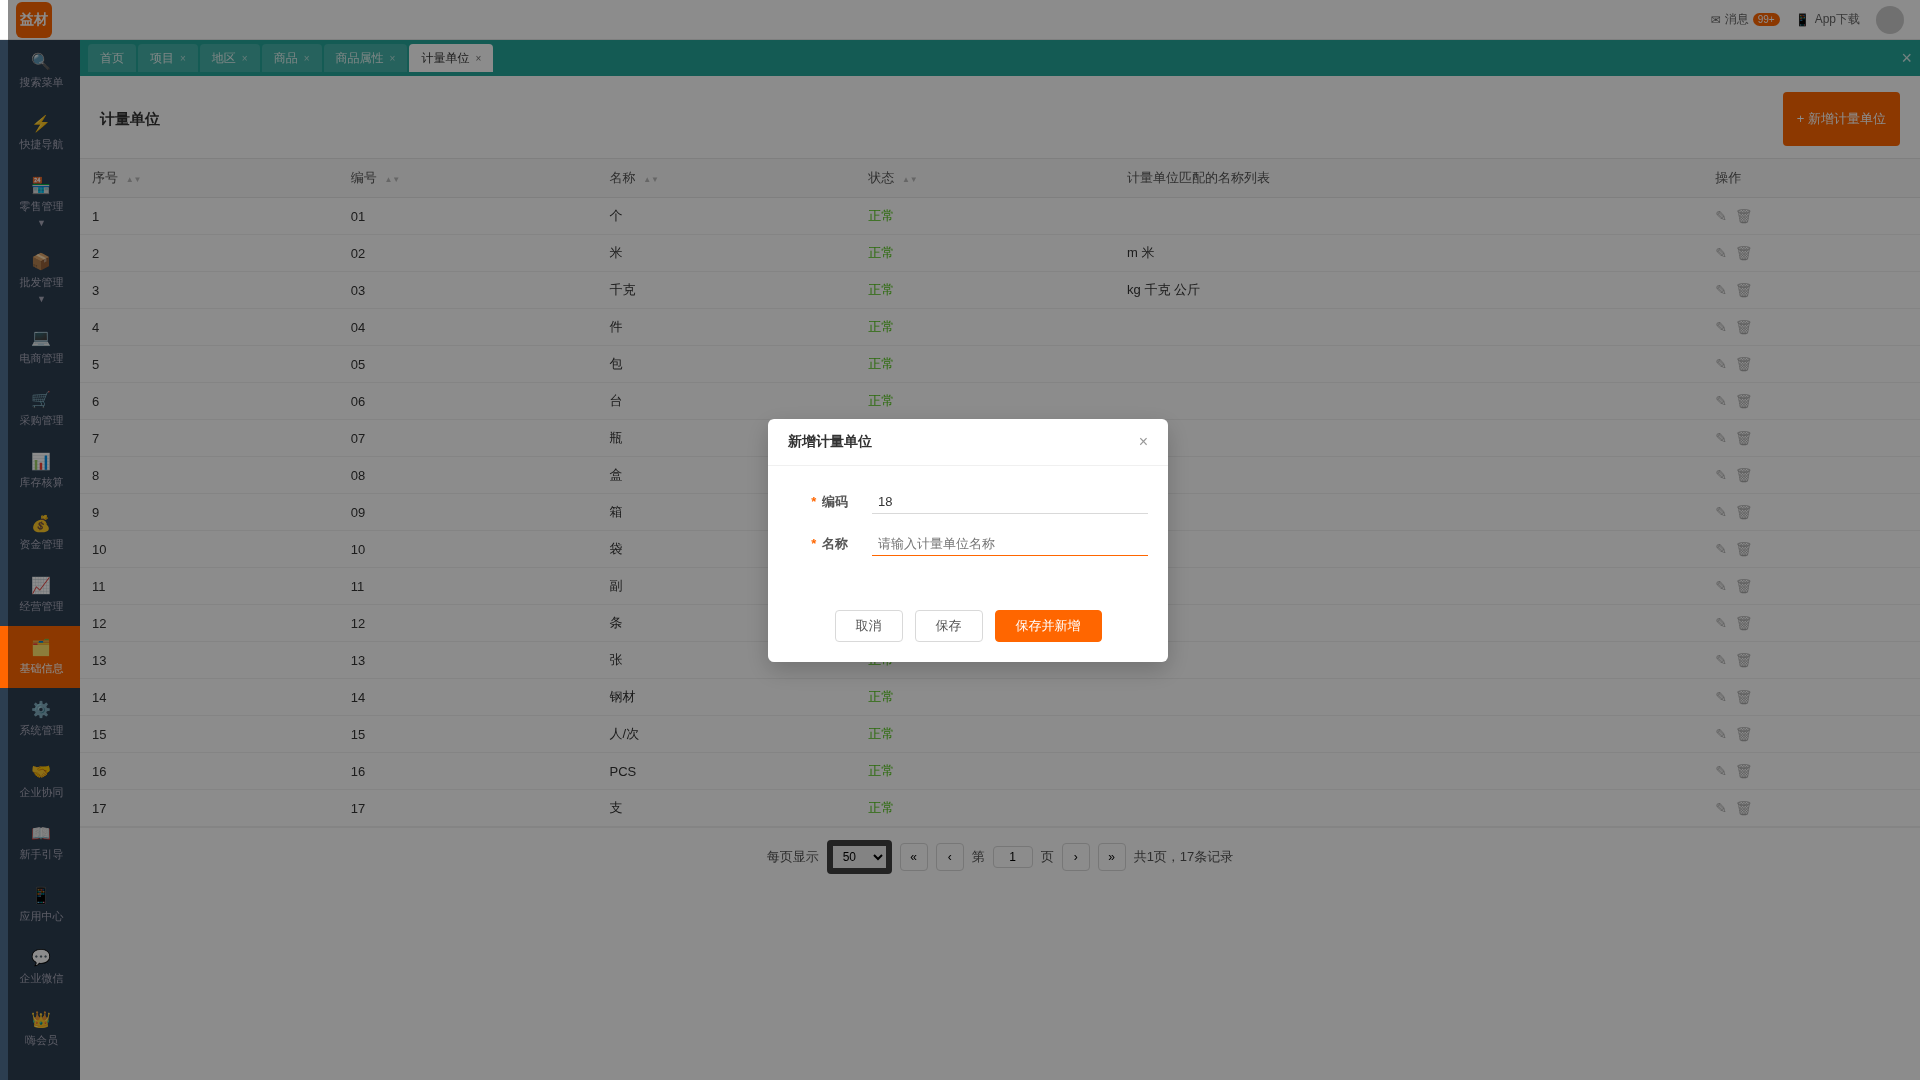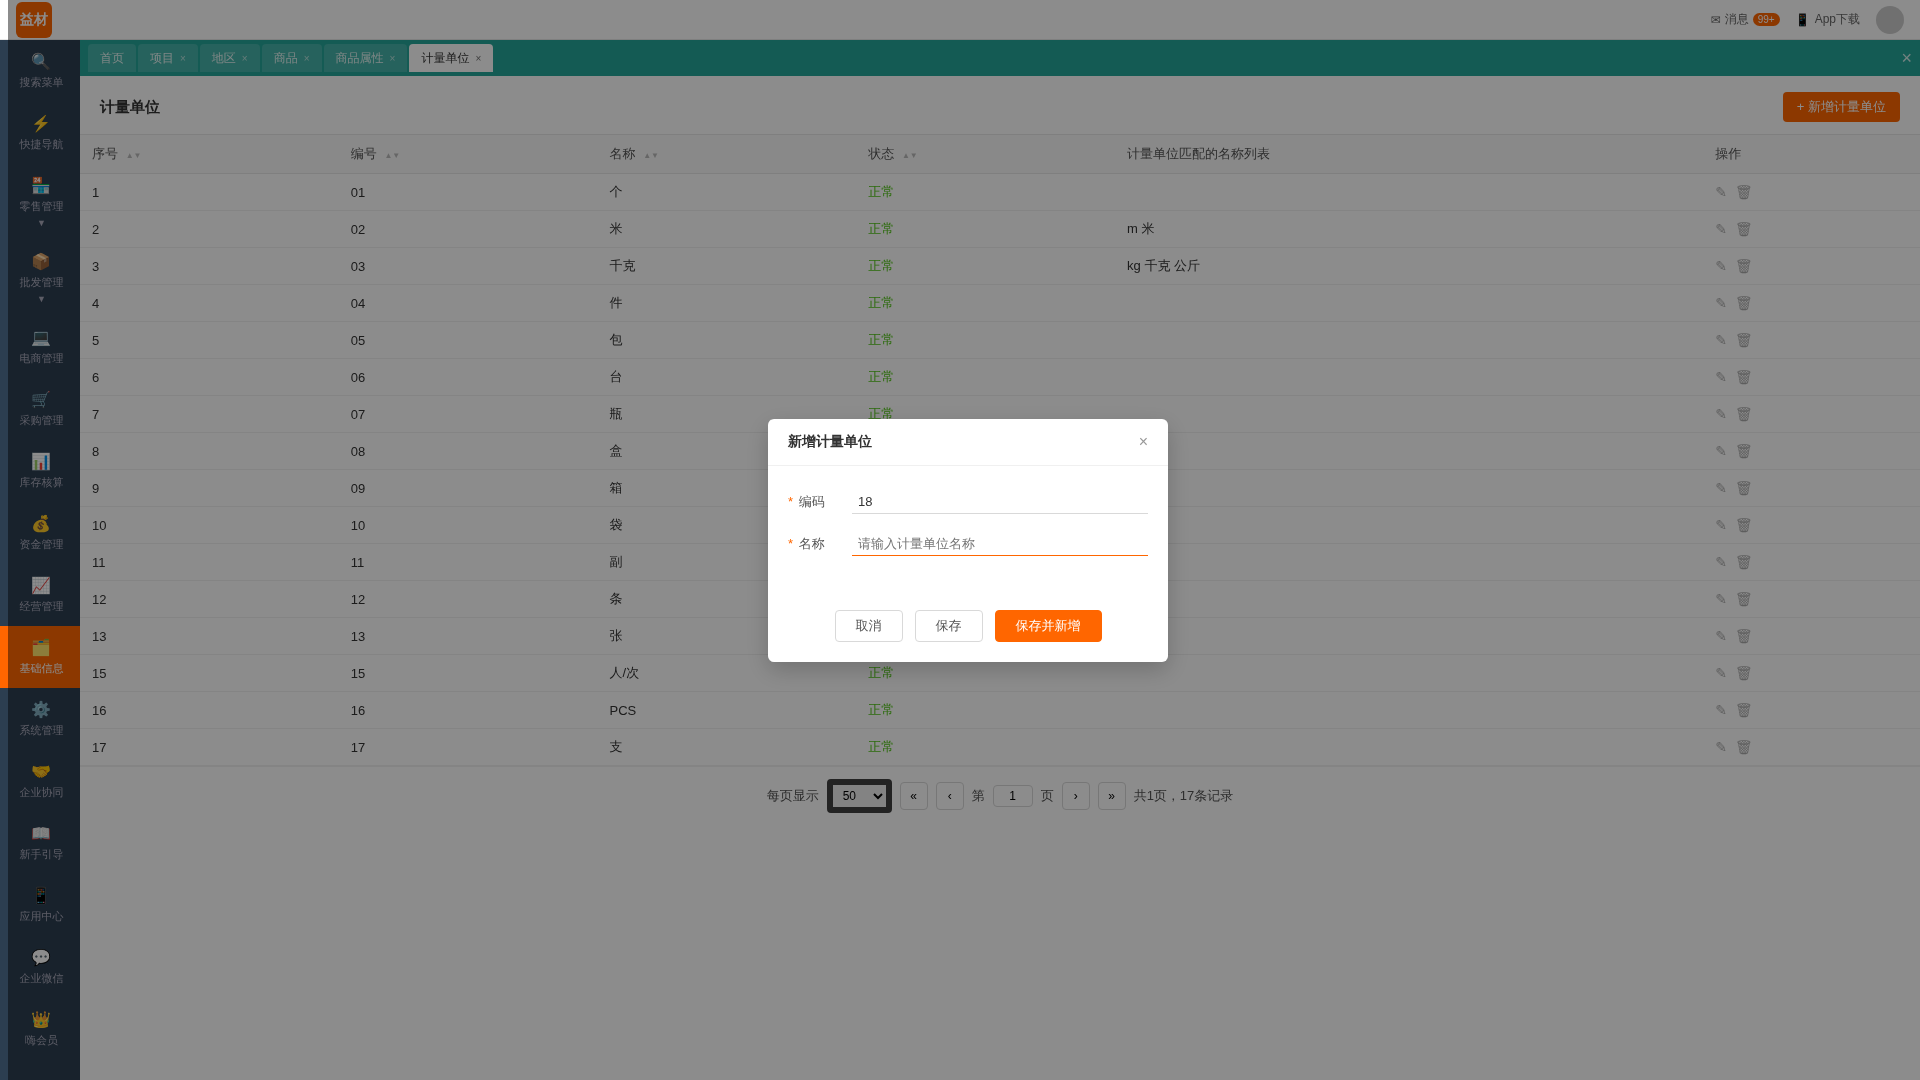--- a/index.html
+++ b/index.html
@@ -31,21 +31,21 @@
     .tab-bar { background: #26a69a; display: flex; align-items: center; height: 36px; flex-shrink: 0; padding: 0 8px; gap: 2px; }
     .tab { display: flex; align-items: center; gap: 6px; padding: 8px 12px; height: 28px; border-radius: 4px 4px 0 0; font-size: 12px; cursor: pointer; color: rgba(255,255,255,0.85); background: rgba(255,255,255,0.15); }
     .tab.active { background: #fff; color: #333; }
     .tab .close-x { font-size: 10px; cursor: pointer; opacity: 0.7; }
     .tab-close-all { margin-left: auto; color: #fff; font-size: 18px; cursor: pointer; opacity: 0.8; }
 
     
     .page-content { flex: 1; background: #fff; overflow: auto; padding: 0; }
     .page-header { display: flex; align-items: center; justify-content: space-between; padding: 16px 20px 12px; }
     .page-title { font-size: 15px; font-weight: bold; color: #333; }
-    .add-btn { background: #f60; color: #fff; border: none; border-radius: 4px; padding: 6px 14px; font-size: 13px; cursor: pointer; }
+    .add-btn { background: #f60; color: #fff; border: none; border-radius: 4px; padding: 18px 14px; font-size: 13px; cursor: pointer; }
 
     
     .data-table { width: 100%; border-collapse: collapse; padding-left: 20px; }
     .data-table th { background: #fafafa; border-bottom: 1px solid #e8e8e8; border-top: 1px solid #e8e8e8; padding: 10px 12px; text-align: left; font-weight: normal; color: #555; font-size: 13px; white-space: nowrap; }
     .data-table th .sort-icons { display: inline-flex; flex-direction: column; margin-left: 4px; font-size: 8px; line-height: 1; color: #bbb; }
     .data-table td { padding: 9px 12px; border-bottom: 1px solid #f0f0f0; color: #333; font-size: 13px; }
     .status-normal { color: #52c41a; }
     .action-icons { display: flex; gap: 8px; }
     .action-icon { color: #aaa; cursor: pointer; font-size: 14px; }
 
@@ -56,21 +56,21 @@
     .page-input { width: 40px; border: 1px solid #d9d9d9; border-radius: 4px; padding: 3px 6px; text-align: center; font-size: 12px; }
 
     
     .modal-overlay { position: fixed; top: 0; left: 8px; width: 1920px; height: 1080px; background: rgba(0,0,0,0.45); z-index: 1000; display: flex; align-items: center; justify-content: center; }
     .modal { background: #fff; border-radius: 6px; width: 400px; box-shadow: 0 8px 24px rgba(0,0,0,0.2); }
     .modal-header { display: flex; align-items: center; justify-content: space-between; padding: 14px 20px; border-bottom: 1px solid #f0f0f0; }
     .modal-title { font-size: 14px; font-weight: bold; color: #333; }
     .modal-close { cursor: pointer; color: #999; font-size: 16px; line-height: 1; }
     .modal-body { padding: 24px 20px; }
     .form-row { display: flex; align-items: center; margin-bottom: 18px; }
-    .form-label { width: 60px; text-align: left; font-size: 13px; color: #555; margin-right: 4px; }
+    .form-label { width: 60px; text-align: right; font-size: 13px; color: #555; margin-right: 24px; font-weight: bold; }
     .required-star { color: #f60; margin-right: 2px; }
     .form-input { flex: 1; border: none; border-bottom: 1px solid #d9d9d9; padding: 4px 6px; font-size: 13px; outline: none; color: #333; }
     .form-input.active-input { border-bottom-color: #f60; }
     .modal-footer { display: flex; align-items: center; justify-content: center; gap: 12px; padding: 12px 20px 20px; }
     .btn-cancel { border: 1px solid #d9d9d9; background: #fff; color: #555; border-radius: 4px; padding: 6px 20px; font-size: 13px; cursor: pointer; }
     .btn-save { border: 1px solid #d9d9d9; background: #fff; color: #555; border-radius: 4px; padding: 6px 20px; font-size: 13px; cursor: pointer; }
     .btn-save-new { background: #f60; color: #fff; border: 1px solid #f60; border-radius: 4px; padding: 6px 20px; font-size: 13px; cursor: pointer; }
   </style>
 </head>
 <body>
@@ -378,20 +378,33 @@
     <td><span class="status-normal">正常</span></td>
     <td></td>
     <td>
       <div class="action-icons">
         <span class="action-icon">✎</span>
         <span class="action-icon">🗑</span>
       </div>
     </td>
   </tr>
               <tr>
+    <td>14</td>
+    <td>14</td>
+    <td>钢材</td>
+    <td><span class="status-normal">正常</span></td>
+    <td></td>
+    <td>
+      <div class="action-icons">
+        <span class="action-icon">✎</span>
+        <span class="action-icon">🗑</span>
+      </div>
+    </td>
+  </tr>
+              <tr>
     <td>15</td>
     <td>15</td>
     <td>人/次</td>
     <td><span class="status-normal">正常</span></td>
     <td></td>
     <td>
       <div class="action-icons">
         <span class="action-icon">✎</span>
         <span class="action-icon">🗑</span>
       </div>

